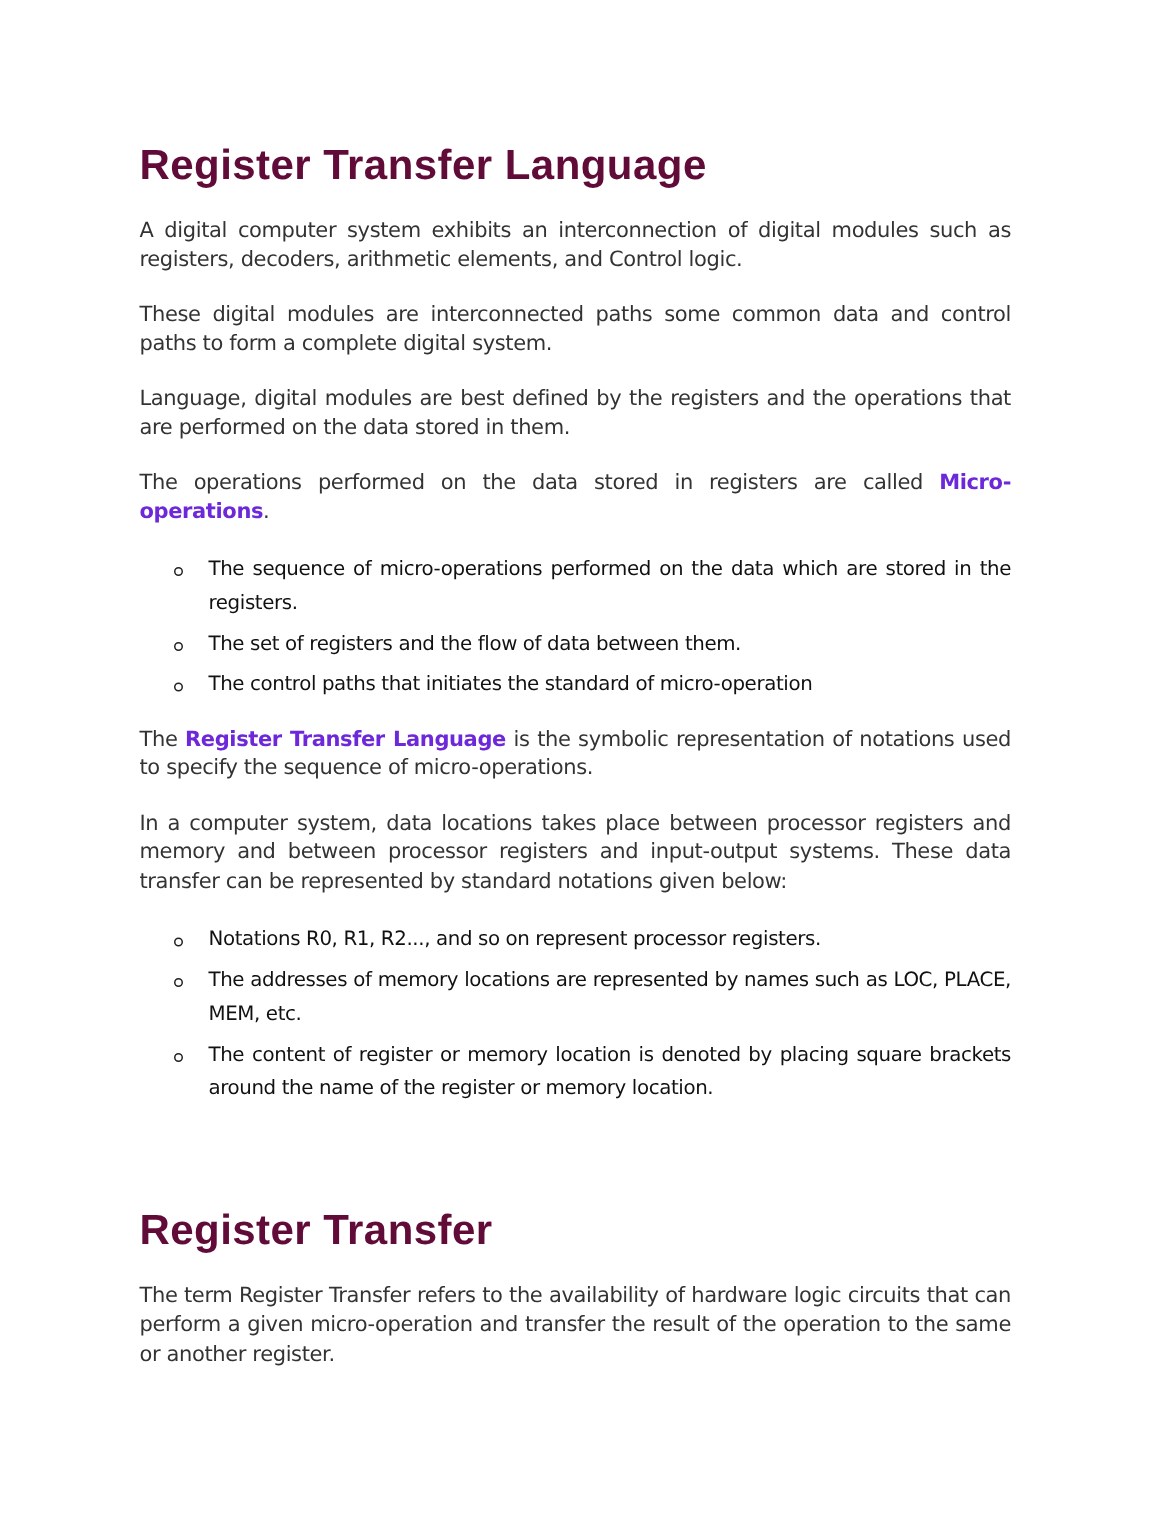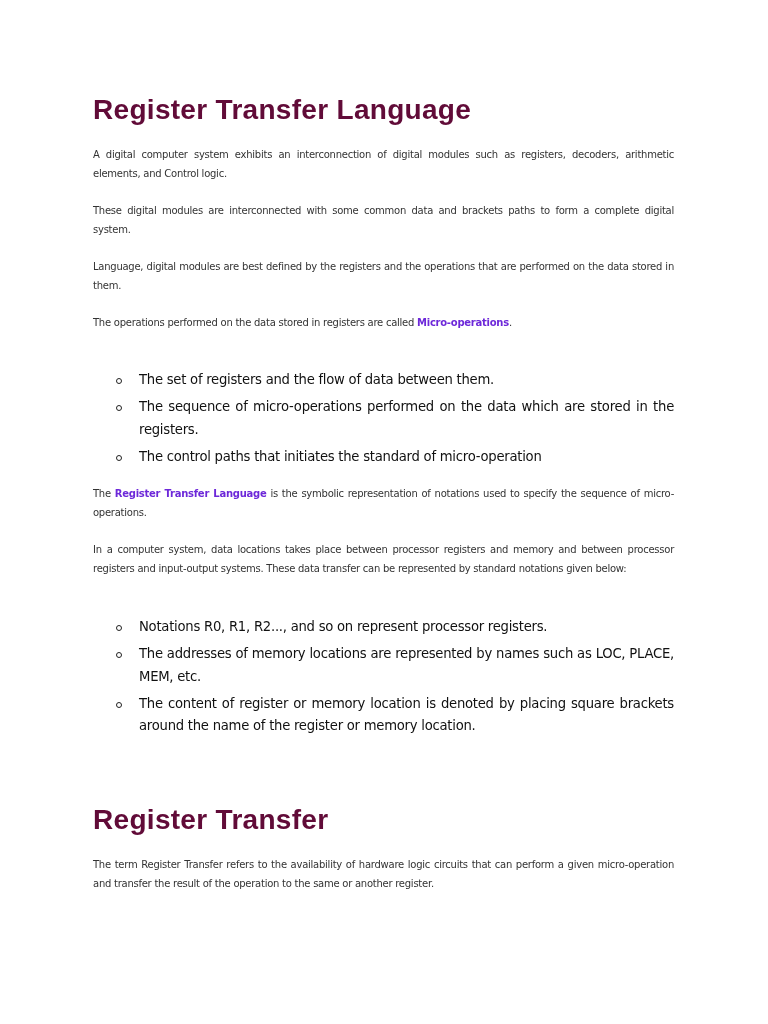--- a/index.html
+++ b/index.html
@@ -10,21 +10,21 @@
     font-weight: bold;
     color: #610b38;
     font-size: 28px;
     margin: 0;
     letter-spacing: 0.3px;
     position: absolute;
     left: 0;
   }
   p {
     font-family: "DejaVu Sans", sans-serif;
-    font-size: 10px;
+    font-size: 14px;
     line-height: 19.3px;
     color: #333333;
     margin: 0;
     text-align: justify;
     position: absolute;
     left: 0;
     width: 581px;
     letter-spacing: -0.25px;
   }
   p b { color: #6d28d9; font-weight: bold; }
@@ -56,28 +56,28 @@
   }
 </style>
 </head>
 <body>
 
 <div class="page">
 
   <h1 style="top:94px">Register Transfer Language</h1>
 
   <p style="top:145px">A digital computer system exhibits an interconnection of digital modules such as registers, decoders, arithmetic elements, and Control logic.</p>
-  <p style="top:201px">These digital modules are interconnected with some common data and brackets paths to form a complete digital system.</p>
+  <p style="top:201px">These digital modules are interconnected paths some common data and control paths to form a complete digital system.</p>
   <p style="top:257px">Language, digital modules are best defined by the registers and the operations that are performed on the data stored in them.</p>
 
   <p style="top:313px"><span>The operations performed on the data stored in registers are called </span><b>Micro-operations</b><span>.</span></p>
 
   <ul style="top:369px">
+    <li><span class="bullet"></span><span>The sequence of micro-operations performed on the data which are stored in the registers.</span></li>
     <li><span class="bullet"></span><span>The set of registers and the flow of data between them.</span></li>
-    <li><span class="bullet"></span><span>The sequence of micro-operations performed on the data which are stored in the registers.</span></li>
     <li><span class="bullet"></span><span>The control paths that initiates the standard of micro-operation</span></li>
   </ul>
 
   <p style="top:484px"><span>The </span><b>Register Transfer Language</b><span> is the symbolic representation of notations used to specify the sequence of micro-operations.</span></p>
 
   <p style="top:540px">In a computer system, data locations takes place between processor registers and memory and between processor registers and input-output systems. These data transfer can be represented by standard notations given below:</p>
 
   <ul style="top:616px">
     <li><span class="bullet"></span><span>Notations R0, R1, R2..., and so on represent processor registers.</span></li>
     <li><span class="bullet"></span><span>The addresses of memory locations are represented by names such as LOC, PLACE, MEM, etc.</span></li>

